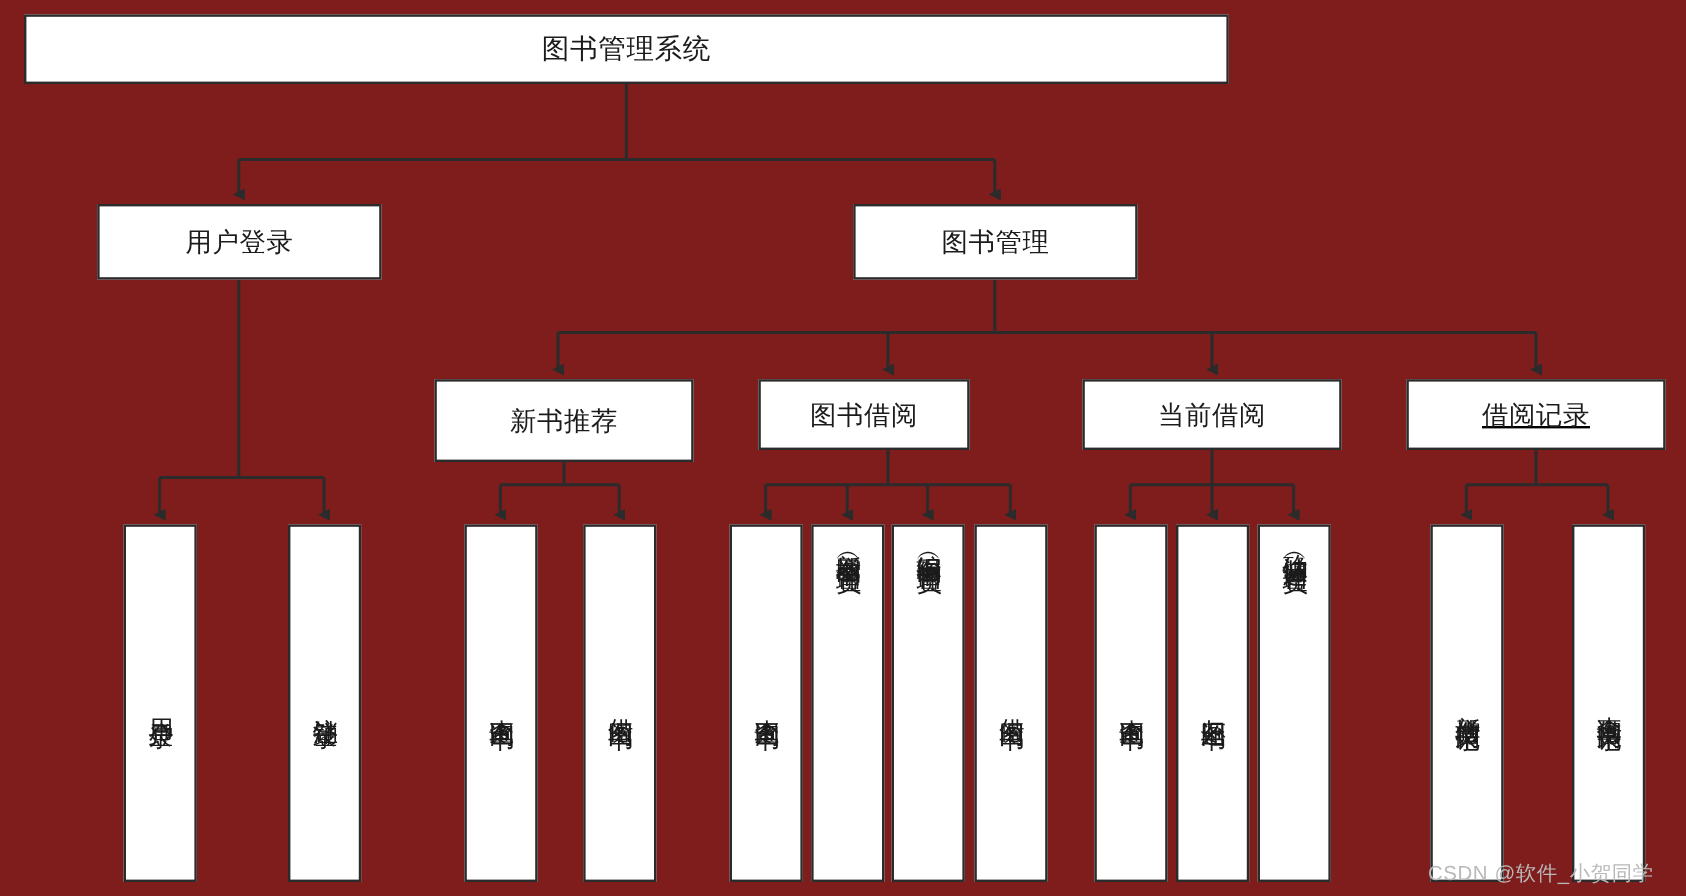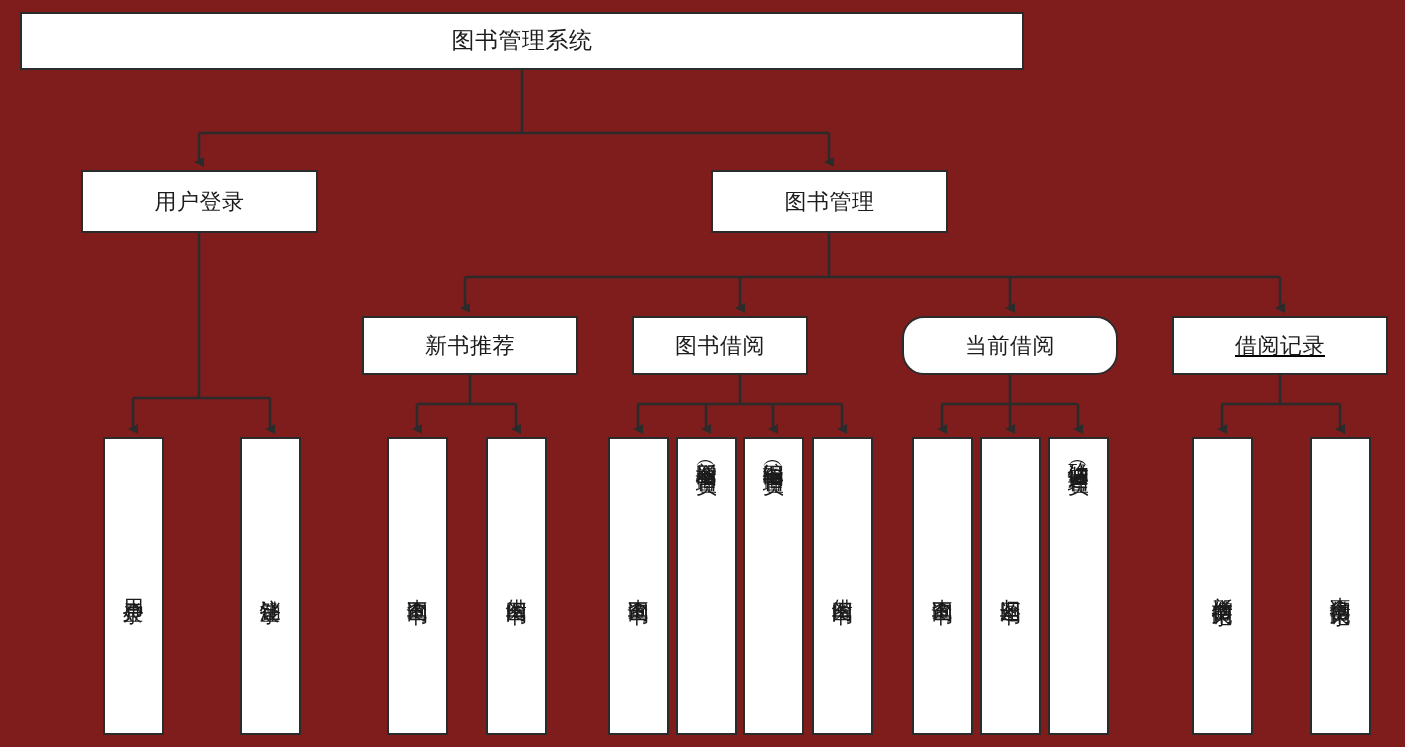--- a/index.html
+++ b/index.html
@@ -135,29 +135,29 @@
   </div>
 
   <div class="node horiz level2" style="left:81px; top:170px; width:237px; height:63px;">
     <span class="label">用户登录</span>
   </div>
 
   <div class="node horiz level2" style="left:711px; top:170px; width:237px; height:63px;">
     <span class="label">图书管理</span>
   </div>
 
-  <div class="node horiz level3" style="left:362px; top:316px; width:216px; height:59px;">
+  <div class="node horiz level3" style="left:362px; top:316px; width:216px; height:69px;">
     <span class="label">新书推荐</span>
   </div>
 
   <div class="node horiz level3" style="left:632px; top:316px; width:176px; height:59px;">
     <span class="label">图书借阅</span>
   </div>
 
-  <div class="node horiz level3" style="left:902px; top:316px; width:216px; height:59px;border-radius:22px;">
+  <div class="node horiz level3" style="left:902px; top:316px; width:216px; height:59px;">
     <span class="label">当前借阅</span>
   </div>
 
   <div class="node horiz level3" style="left:1172px; top:316px; width:216px; height:59px;text-decoration:underline;">
     <span class="label">借阅记录</span>
   </div>
 
   <div class="node vert centered" style="left:103px; top:437px; width:61px; height:298px;">
     <span class="label">用户登录</span>
   </div>
@@ -203,14 +203,15 @@
   </div>
 
   <div class="node vert centered" style="left:1192px; top:437px; width:61px; height:298px;">
     <span class="label">新增借阅记录</span>
   </div>
 
   <div class="node vert centered" style="left:1310px; top:437px; width:61px; height:298px;">
     <span class="label">查询借阅记录</span>
   </div>
 
+  <div class="watermark" style="left:1190px; top:716px;">CSDN @软件_小贺同学</div>
 
 </div>
 
 </body></html>

